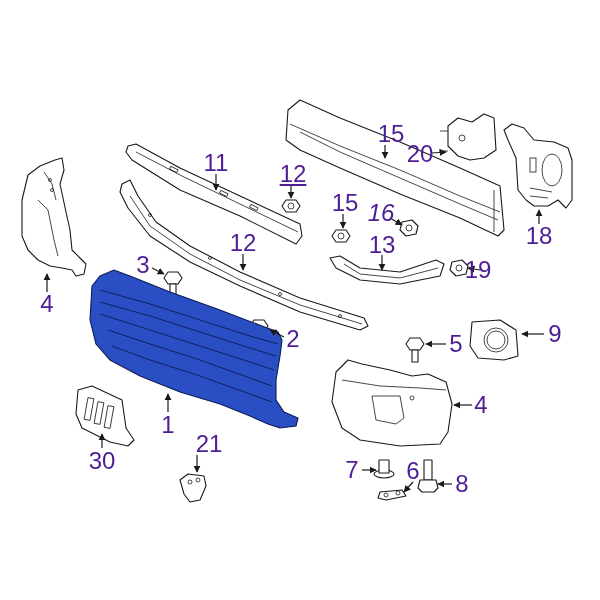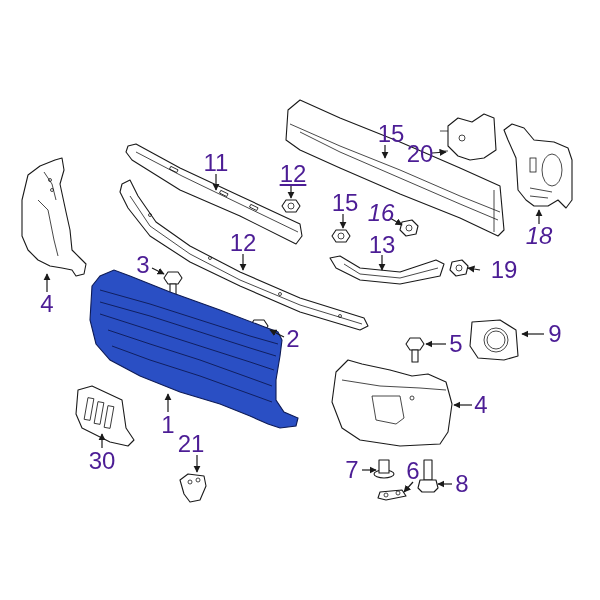--- a/index.html
+++ b/index.html
@@ -191,17 +191,17 @@
     <div class="callout" style="left: 462px; top: 484px;">8</div>
     <div class="callout" style="left: 555px; top: 334px;">9</div>
     <div class="callout" style="left: 243px; top: 243px;">12</div>
     <div class="callout" style="left: 216px; top: 163px;">11</div>
     <div class="callout" style="left: 293px; top: 174px; text-decoration: underline;">12</div>
     <div class="callout" style="left: 382px; top: 245px;">13</div>
     <div class="callout" style="left: 345px; top: 203px;">15</div>
     <div class="callout" style="left: 391px; top: 134px;">15</div>
     <div class="callout" style="left: 381px; top: 213px; font-style: italic;">16</div>
     <div class="callout" style="left: 420px; top: 154px;">20</div>
-    <div class="callout" style="left: 539px; top: 236px; font-style: italic;">18</div>
-    <div class="callout" style="left: 504px; top: 270px; text-align: center;">19</div>
+    <div class="callout" style="left: 539px; top: 236px;">18</div>
+    <div class="callout" style="left: 478px; top: 270px; text-align: center;">19</div>
     <div class="callout" style="left: 102px; top: 461px;">30</div>
-    <div class="callout" style="left: 191px; top: 444px; text-align: center;">21</div>
+    <div class="callout" style="left: 209px; top: 444px; text-align: center;">21</div>
   </div>
 
 </body></html>

